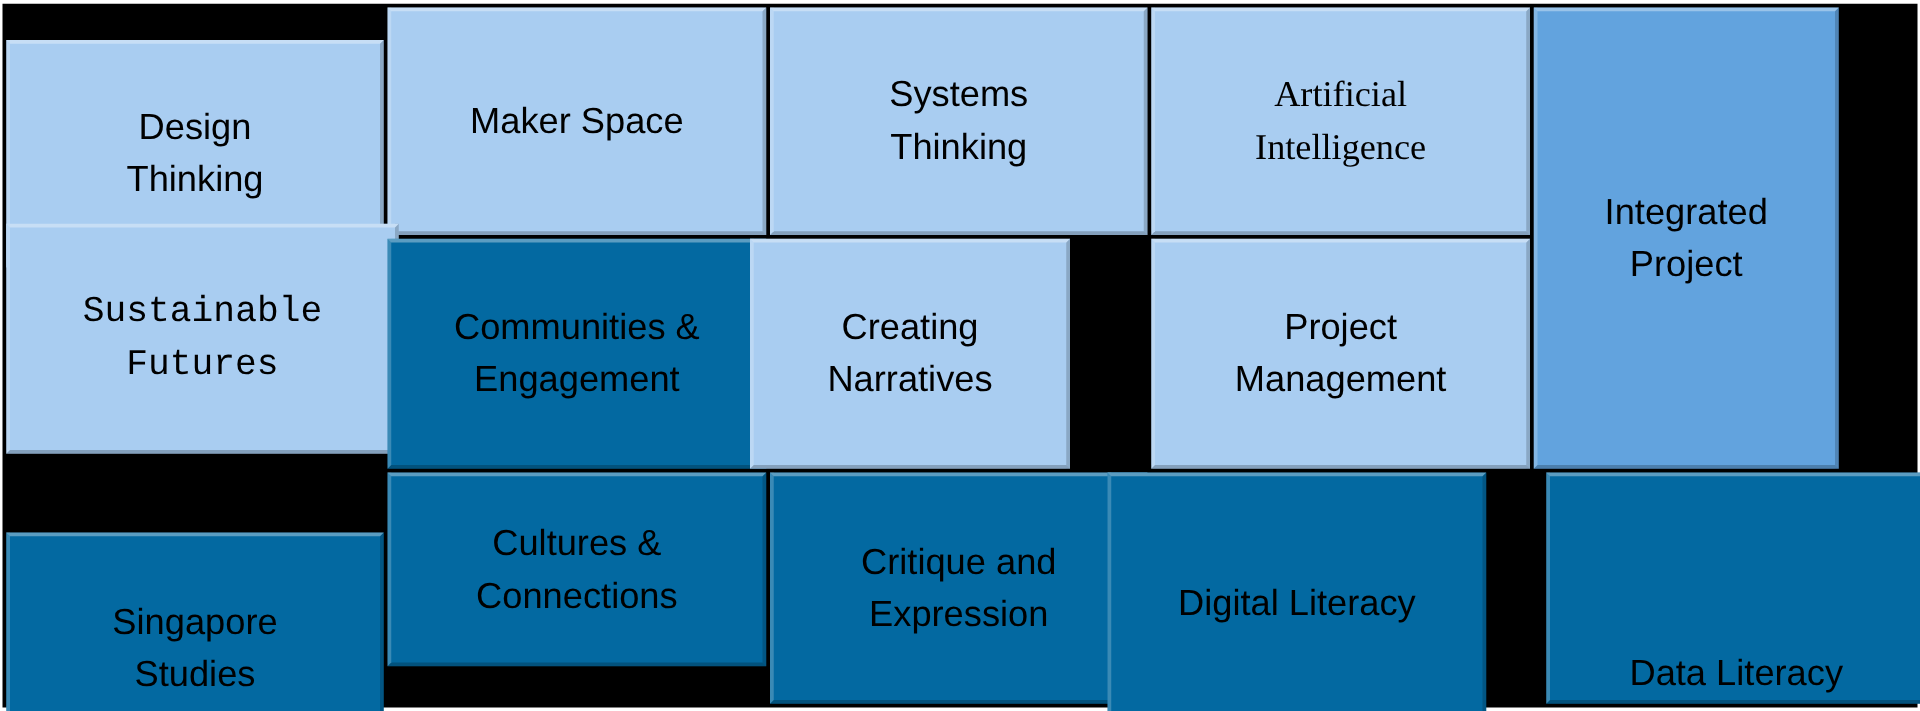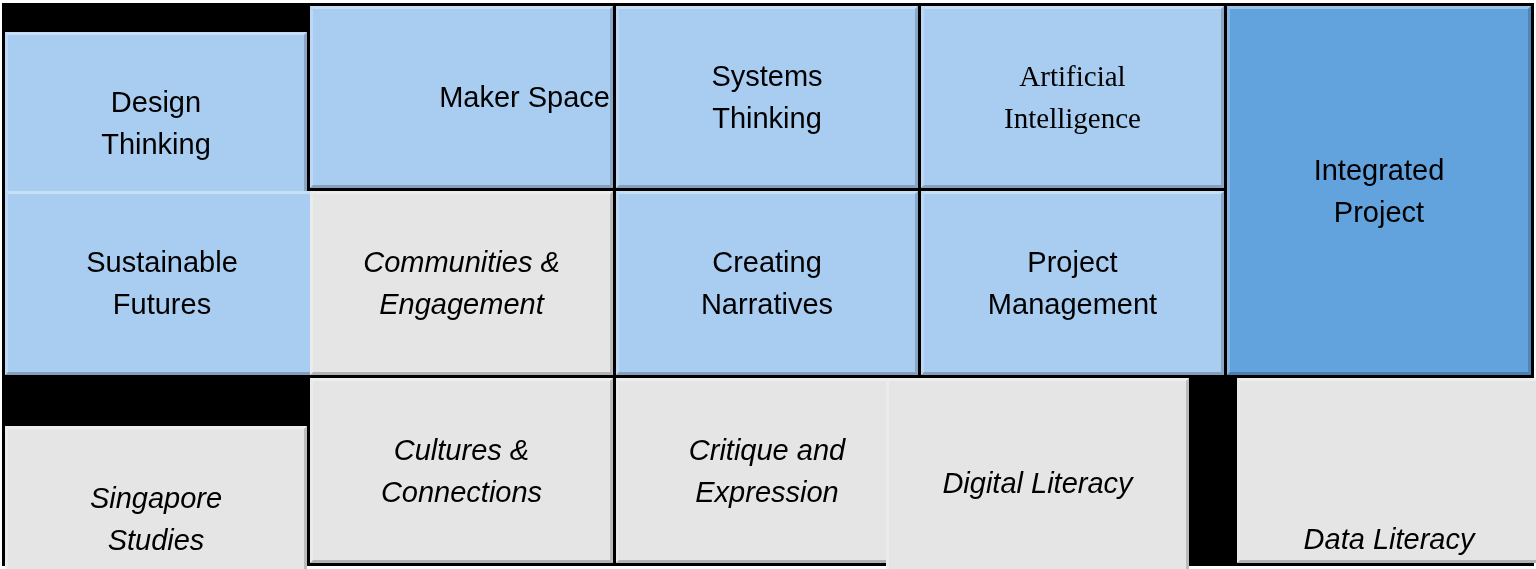--- a/index.html
+++ b/index.html
@@ -33,71 +33,71 @@
       font-size: 29px;
       line-height: 42px;
       white-space: pre-line;
       border-top: 3px solid rgba(255,255,255,0.35);
       border-left: 3px solid rgba(255,255,255,0.22);
       border-bottom: 3px solid rgba(0,0,0,0.22);
       border-right: 3px solid rgba(0,0,0,0.18);
     }
     .tile.light-blue { background: #A9CDF1; }
     .tile.mid-blue   { background: #62A3DE; }
-    .tile.orange     { background: #e5e5e5; font-style: italic; }
+    .tile.orange     { background: #0369a1; }
     .tile span { display: block; }
   </style>
 </head>
 <body>
 
 <div class="frame">
 </div>
 
 <div class="tile light-blue" style="left:5px; top:6px; width:302px; height:182px;margin-top:26px;">
   <span>Design
 Thinking</span>
 </div>
-<div class="tile light-blue" style="left:310px; top:6px; width:303px; height:182px;justify-content:flex-end;">
+<div class="tile light-blue" style="left:310px; top:6px; width:303px; height:182px;">
   <span>Maker Space</span>
 </div>
 <div class="tile light-blue" style="left:616px; top:6px; width:302px; height:182px;align-items:center;">
   <span>Systems
 Thinking</span>
 </div>
 <div class="tile light-blue" style="left:921px; top:6px; width:303px; height:182px;font-family:Liberation Serif, serif;">
   <span>Artificial
 Intelligence</span>
 </div>
-<div class="tile mid-blue" style="left:1227px; top:6px; width:304px; height:369px;">
+<div class="tile mid-blue" style="left:1227px; top:6px; width:244px; height:369px;">
   <span>Integrated
 Project</span>
 </div>
 
-<div class="tile light-blue" style="left:5px; top:191px; width:314px; height:184px;">
+<div class="tile light-blue" style="left:5px; top:179px; width:314px; height:184px;font-family:Liberation Mono, monospace;">
   <span>Sustainable
 Futures</span>
 </div>
 <div class="tile orange" style="left:310px; top:191px; width:303px; height:184px;">
   <span>Communities &amp;
 Engagement</span>
 </div>
-<div class="tile light-blue" style="left:616px; top:191px; width:302px; height:184px;">
+<div class="tile light-blue" style="left:600px; top:191px; width:256px; height:184px;">
   <span>Creating
 Narratives</span>
 </div>
 <div class="tile light-blue" style="left:921px; top:191px; width:303px; height:184px;">
   <span>Project
 Management</span>
 </div>
 
 <div class="tile orange" style="left:5px; top:378px; width:302px; height:185px;margin-top:48px;">
   <span>Singapore
 Studies</span>
 </div>
-<div class="tile orange" style="left:310px; top:378px; width:303px; height:185px;">
+<div class="tile orange" style="left:310px; top:378px; width:303px; height:155px;">
   <span>Cultures &amp;
 Connections</span>
 </div>
 <div class="tile orange" style="left:616px; top:378px; width:302px; height:185px;">
   <span>Critique and
 Expression</span>
 </div>
 <div class="tile orange" style="left:886px; top:378px; width:303px; height:210px;">
   <span>Digital Literacy</span>
 </div>

